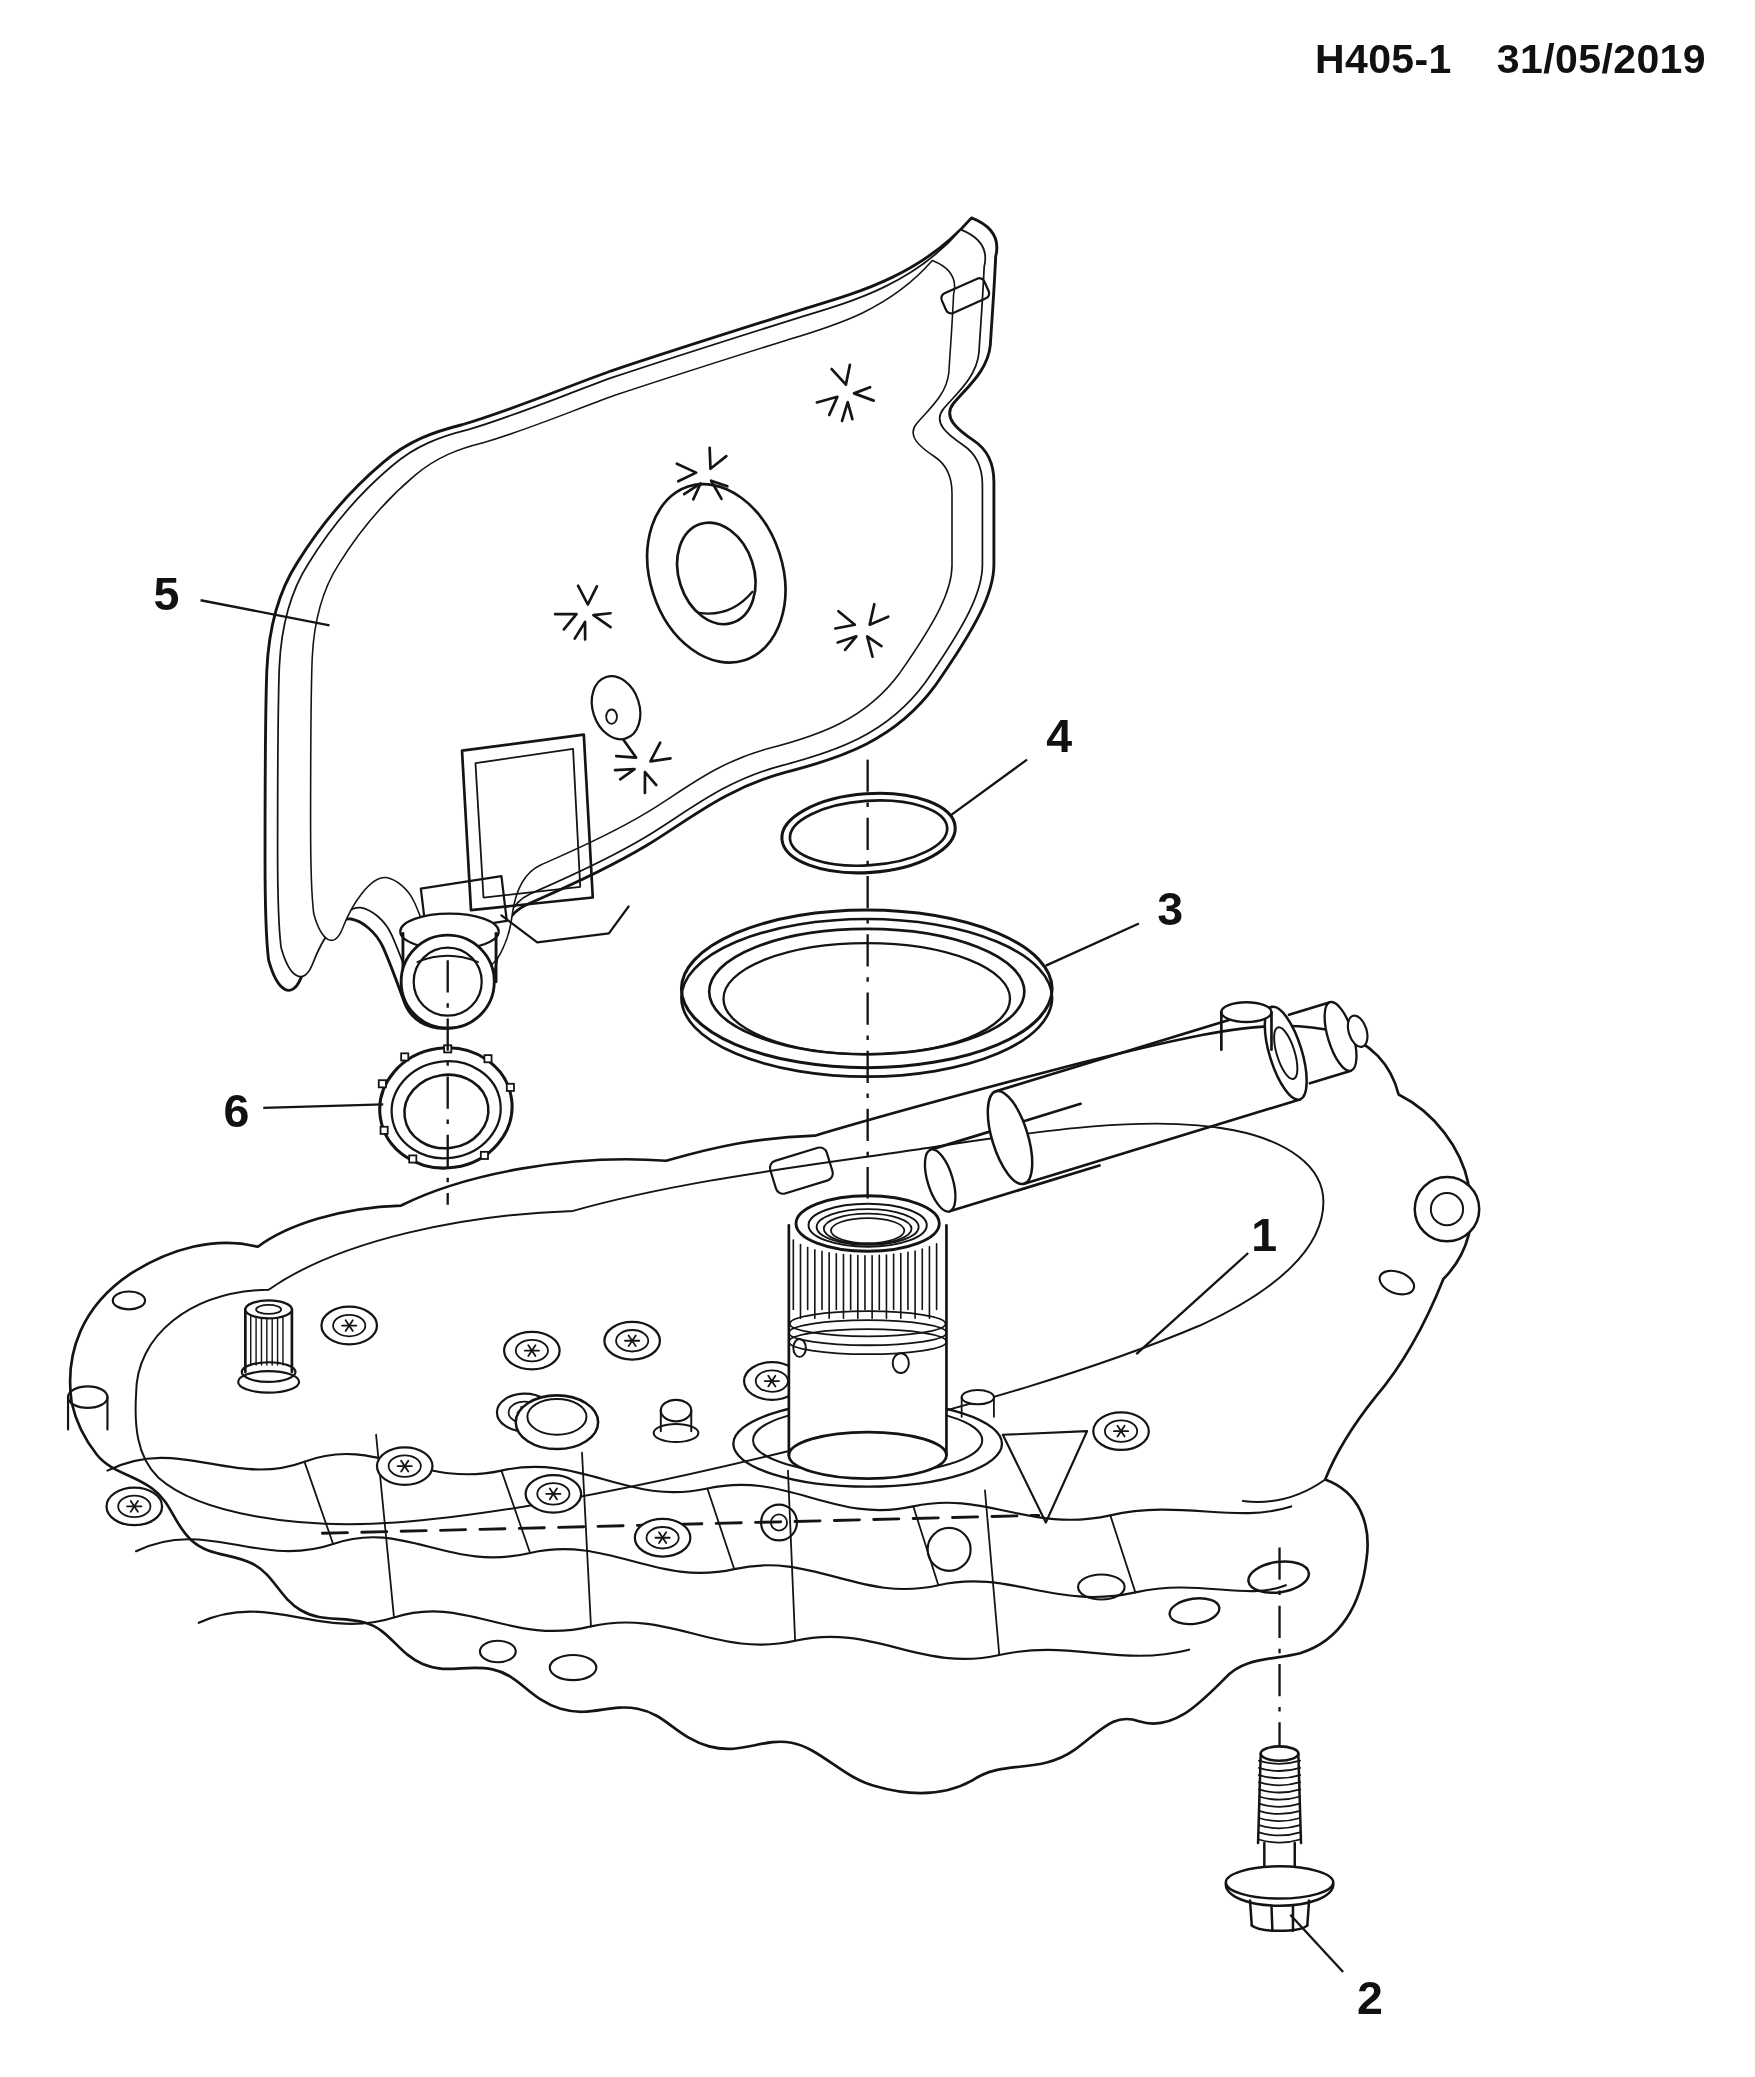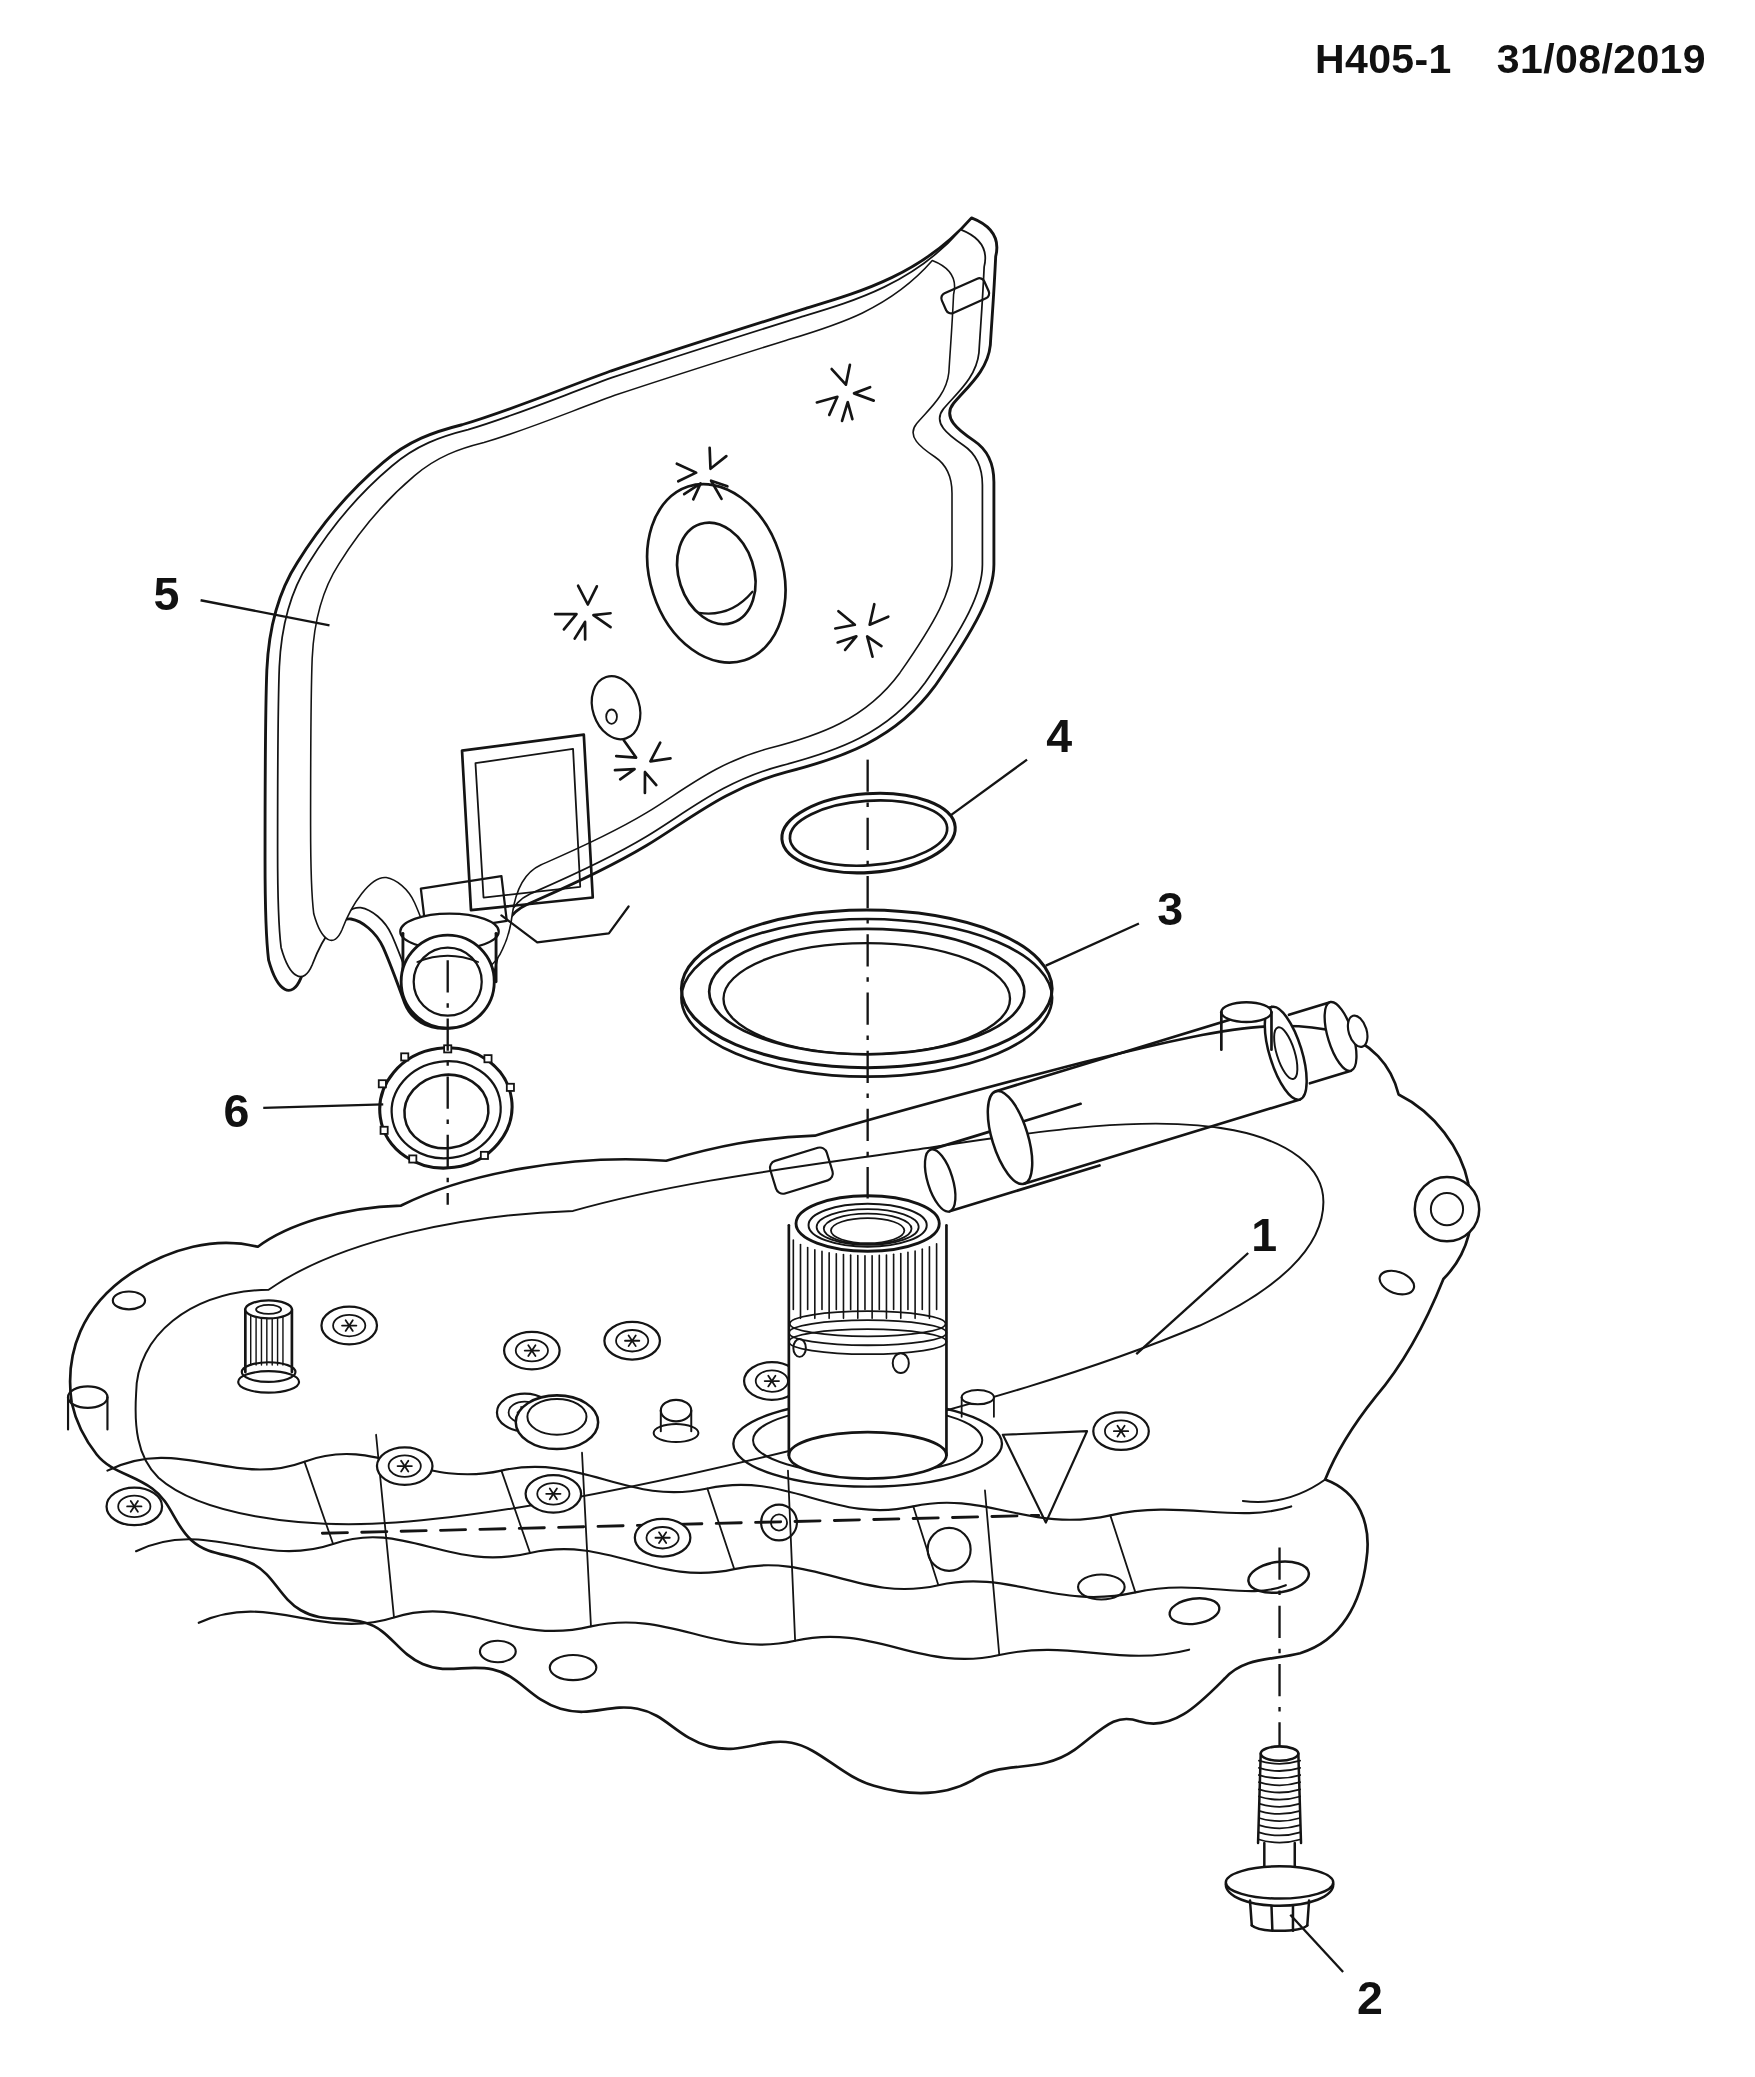--- a/index.html
+++ b/index.html
@@ -17,21 +17,21 @@
     font-family:"Liberation Sans", sans-serif;font-weight:bold;font-size:52px;fill:#111;
   }
 </style>
 </head>
 <body>
 
 <div id="page">
 
   <div id="header">
     <span>H405-1</span>
-    <span>31/08/2019</span>
+    <span>31/05/2019</span>
   </div>
 
   <div id="diagram">
   <svg viewBox="0 0 1960 2320" width="1755" height="2078">
     <defs>
       <g id="sym-torx">
         <ellipse cx="0" cy="0" rx="31" ry="21" fill="#fff" stroke="#141414" stroke-width="2.5"></ellipse>
         <ellipse cx="0" cy="0" rx="18" ry="12" fill="none" stroke="#141414" stroke-width="2"></ellipse>
         <g stroke="#141414" stroke-width="2">
           <line x1="-8" y1="0" x2="8" y2="0"></line>

